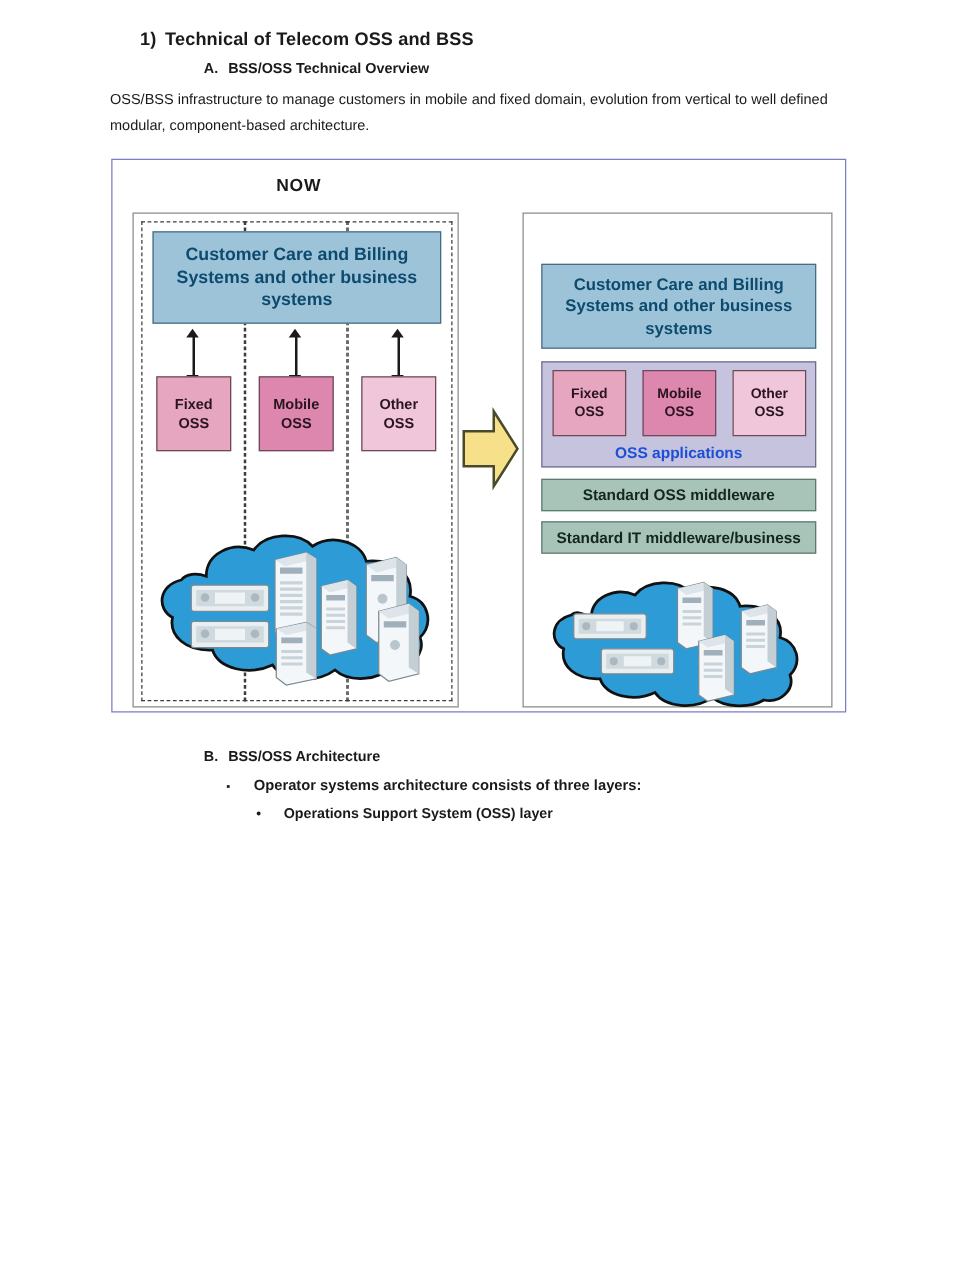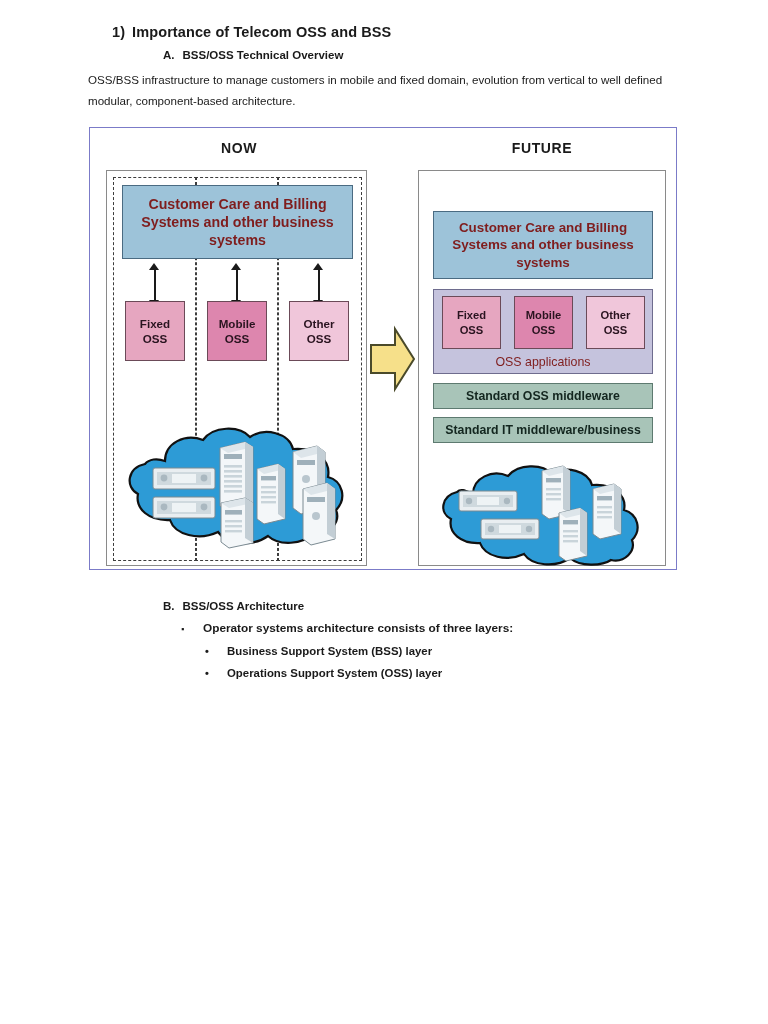--- a/index.html
+++ b/index.html
@@ -97,21 +97,21 @@
   .cc-box {
     position: absolute;
     background: #9dc3d9;
     border: 1.4px solid #4a6b82;
     box-sizing: border-box;
     display: flex;
     align-items: center;
     justify-content: center;
     text-align: center;
     font-weight: bold;
-    color: #7f1d1d;
+    color: #0c4a6e;
     line-height: 1.28;
   }
   .now-panel .cc-box {
     left: 15px;
     top: 14px;
     width: 231px;
     height: 74px;
     font-size: 14.2px;
   }
 
@@ -192,22 +192,22 @@
   }
   .oss-app-band .oss-box.b1 { left: 8px;   background: #e6a6c0; }
   .oss-app-band .oss-box.b2 { left: 80px;  background: #dd86ae; }
   .oss-app-band .oss-box.b3 { left: 152px; background: #f0c6da; }
   .oss-app-label {
     position: absolute;
     left: 0; right: 0;
     bottom: 4px;
     text-align: center;
     font-size: 12.4px;
-    font-weight: normal;
-    color: #7f1d1d;
+    font-weight: bold;
+    color: #1d4ed8;
   }
 
   .mw-bar {
     position: absolute;
     left: 14px;
     width: 220px;
     height: 26px;
     background: #a8c4b8;
     border: 1.3px solid #5d7a70;
     box-sizing: border-box;
@@ -275,33 +275,32 @@
   .sub-bullets .mark {
     display: inline-block;
     width: 22px;
     font-size: 11px;
   }
 </style>
 </head>
 <body>
 
 <div class="doc-title">
-  <span class="num">1)</span><span>Importance of Telecom OSS and BSS</span>
+  <span class="num">1)</span><span>Technical of Telecom OSS and BSS</span>
 </div>
 
 <div class="sub-heading">
   <span class="letter">A.</span><span>BSS/OSS Technical Overview</span>
 </div>
 
 <div class="para">OSS/BSS infrastructure to manage customers in mobile and fixed domain, evolution from vertical to well defined modular, component-based architecture.</div>
 
 <div class="diagram">
 
   <div class="panel-title now">NOW</div>
-  <div class="panel-title future">FUTURE</div>
 
   <div class="now-panel">
 
     <div class="dash-col c1"></div>
     <div class="dash-col c2"></div>
     <div class="dash-col c3"></div>
 
     <div class="cc-box">Customer Care and Billing Systems and other business systems</div>
 
     <div class="arrow-v" style="left:41px; top:92px;">
@@ -500,18 +499,15 @@
 <div class="sec-b">
   <span class="letter">B.</span><span>BSS/OSS Architecture</span>
 </div>
 
 <div class="bullet-sq">
   <span class="mark">▪</span><span>Operator systems architecture consists of three layers:</span>
 </div>
 
 <div class="sub-bullets">
   <div class="row">
-    <span class="mark">•</span><span>Business Support System (BSS) layer</span>
-  </div>
-  <div class="row">
     <span class="mark">•</span><span>Operations Support System (OSS) layer</span>
   </div>
 </div>
 
 </body></html>

